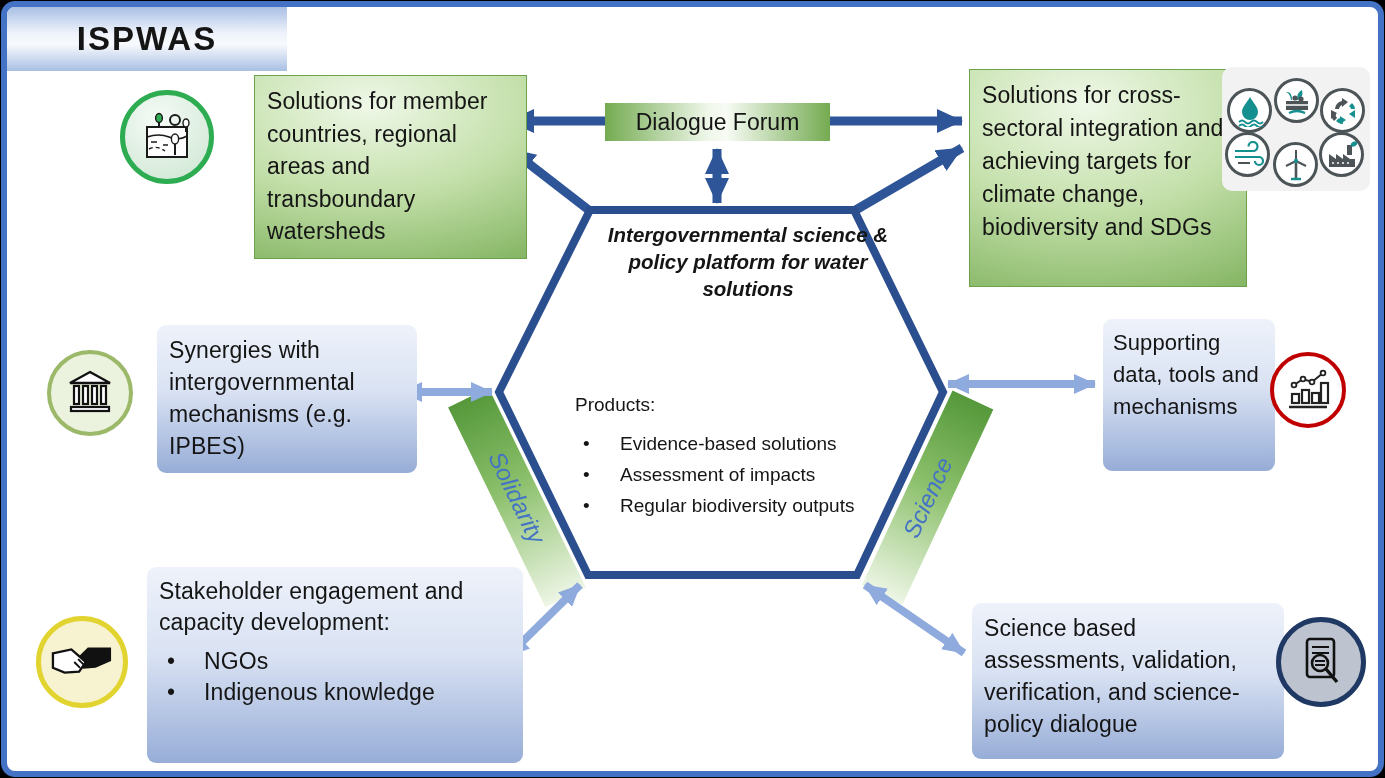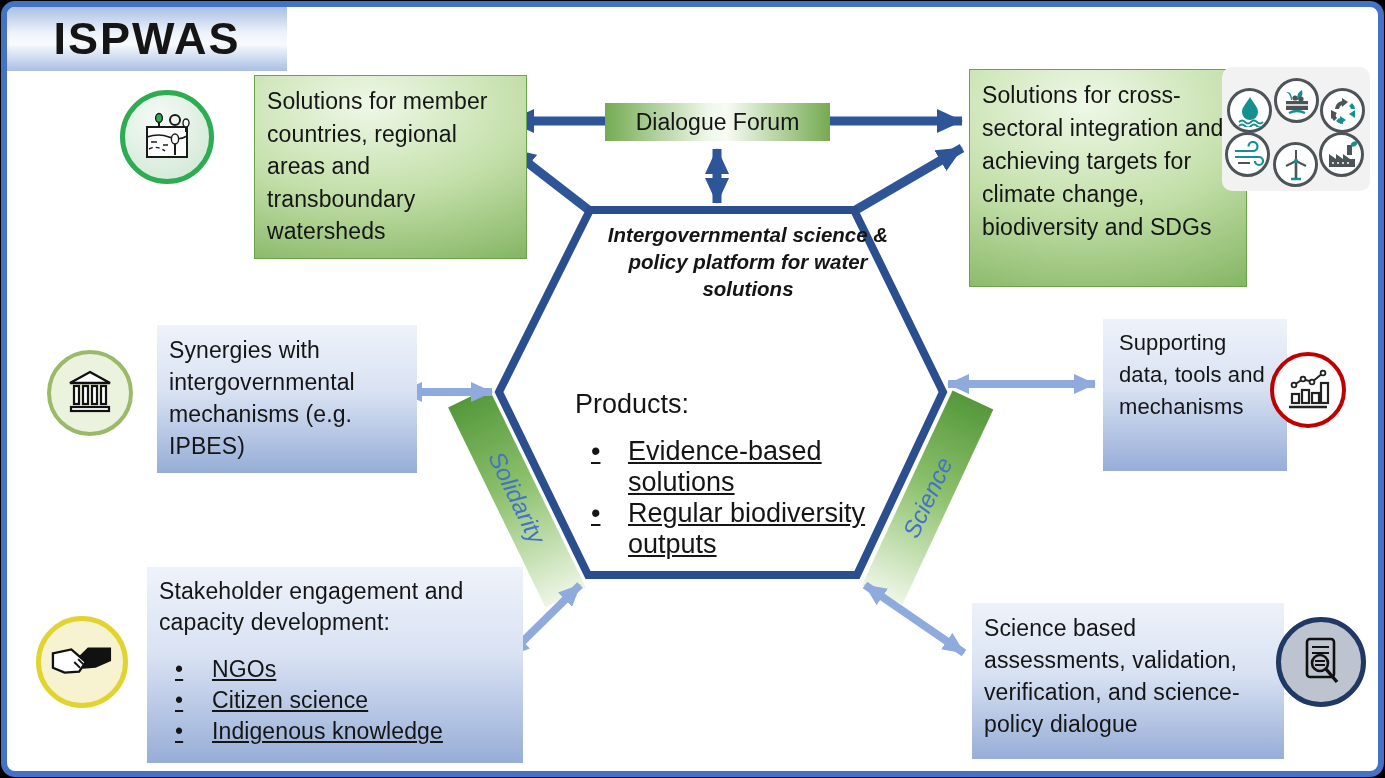--- a/index.html
+++ b/index.html
@@ -6,43 +6,43 @@
   .stage{position:relative;width:1385px;height:778px;background:#000;overflow:hidden;
          font-family:"Liberation Sans","DejaVu Sans",sans-serif;color:#151515;}
   .frame{position:absolute;left:1px;top:1px;right:1px;bottom:1px;background:#fff;
          border:6px solid #4472c4;border-radius:14px;overflow:hidden;}
   .layer{position:absolute;left:0;top:0;width:1385px;height:778px;}
 
   
   .green-box{background:radial-gradient(ellipse 130% 110% at 42% 16%, #eff8e8 0%, #c3dfa9 45%, #74aa51 100%);
              border:1px solid #6aa34b;}
   .green-bar{background:linear-gradient(90deg,#74ab51 0%,#eff7ea 46%,#f7fbf4 54%,#74ab51 100%);text-align:center;}
-  .blue-box{background:linear-gradient(180deg,#eef2fa 0%,#d9e2f3 45%,#97add7 100%);}
+  .blue-box{background:linear-gradient(180deg,#eef2fa 0%,#d9e2f3 45%,#97add7 100%);border-radius:9px;}
   .ispwas-box{background:linear-gradient(180deg,#a9bfe4 0%,#edf2fb 40%,#f8fafd 58%,#a9bfe4 100%);}
 
   .txt{position:absolute;z-index:6;}
   .box{position:absolute;z-index:5;padding:9px 12px;font-size:23px;line-height:32px;letter-spacing:.1px;}
 
   
   .band{position:absolute;z-index:2;display:flex;align-items:center;justify-content:center;
         font-size:24px;color:#4473c5;}
   .band-solidarity{left:399px;top:468px;width:222px;height:45px;transform:rotate(64deg);
         background:linear-gradient(90deg,#55983a 0%,#8cc06c 45%,#eef6e6 100%);font-style:italic;}
   .band-science{left:813px;top:468px;width:215px;height:45px;transform:rotate(-65deg);
         background:linear-gradient(90deg,#eef6e6 0%,#8cc06c 55%,#55983a 100%);font-style:italic;}
   .band-sustainability{left:585px;top:571px;width:260px;height:42px;z-index:2;
         background:linear-gradient(90deg,#68a74b 0%,#f6fbf3 50%,#68a74b 100%);font-size:25px;}
 
   
   .subtitle{left:591px;top:214px;width:300px;text-align:center;font-size:20.5px;line-height:27px;
             font-style:italic;font-weight:700;}
   .ispwas{left:580px;top:302px;width:280px;height:64px;z-index:6;display:flex;align-items:center;
-          justify-content:center;font-size:45px;font-weight:600;letter-spacing:2px;}
-  .products{left:568px;top:382px;width:330px;font-size:27px;line-height:31px;}
-  .blist{margin:16px;padding:0;list-style:none;text-decoration:underline;}
+          justify-content:center;font-size:33px;font-weight:600;letter-spacing:2px;}
+  .products{left:568px;top:382px;width:330px;font-size:19px;line-height:31px;}
+  .blist{margin:8px;padding:0;list-style:none;}
   .blist li{display:flex;}
   .blist li::before{content:"\2022";width:37px;flex:0 0 37px;}
 
   
   .dforum{left:598px;top:96px;width:225px;height:38px;z-index:5;display:flex;align-items:center;
           justify-content:center;font-size:23px;position:absolute;}
 
   
   .circle-icon{position:absolute;z-index:6;border-radius:50%;display:flex;align-items:center;justify-content:center;}
   .ci-landscape{left:113px;top:83px;width:84px;height:84px;border:5px solid #2dac52;
@@ -102,41 +102,41 @@
     <div class="ispwas ispwas-box">
       <span>ISPWAS</span>
     </div>
     <div class="txt products">
       <div>Products:</div>
       <ul class="blist">
         <li>
             <span>Evidence-based solutions</span>
           </li>
         <li>
+            <span>Assessment of impacts</span>
+          </li>
+        <li>
             <span>Regular biodiversity outputs</span>
           </li>
       </ul>
     </div>
 
     <div class="box green-box" style="left:962px;top:62px;width:252px;height:198px;line-height:33px;">Solutions for cross-sectoral integration and achieving targets for climate change, biodiversity and SDGs</div>
 
     <div class="box green-box" style="left:247px;top:68px;width:247px;height:164px;line-height:32.5px;">Solutions for member countries, regional areas and transboundary watersheds</div>
 
     <div class="box blue-box" style="left:150px;top:318px;width:236px;height:130px;">Synergies with intergovernmental mechanisms (e.g. IPBES)</div>
 
-    <div class="box blue-box" style="left:1096px;top:312px;width:152px;height:136px;font-size:22px;padding:8px 16px;">Supporting data, tools and mechanisms</div>
+    <div class="box blue-box" style="left:1096px;top:312px;width:152px;height:136px;font-size:22px;padding:8px 10px;">Supporting data, tools and mechanisms</div>
 
     <div class="box blue-box" style="left:140px;top:560px;width:352px;height:178px;line-height:31px;">
       <div>Stakeholder engagement and capacity development:</div>
       <ul class="blist">
         <li>
             <span>NGOs</span>
-          </li>
-        <li>
-            <span>Citizen science</span>
           </li>
         <li>
             <span>Indigenous knowledge</span>
           </li>
       </ul>
     </div>
 
     <div class="box blue-box" style="left:965px;top:596px;width:288px;height:138px;">Science based assessments, validation, verification, and science-policy dialogue</div>
 
     <div class="circle-icon ci-landscape">

